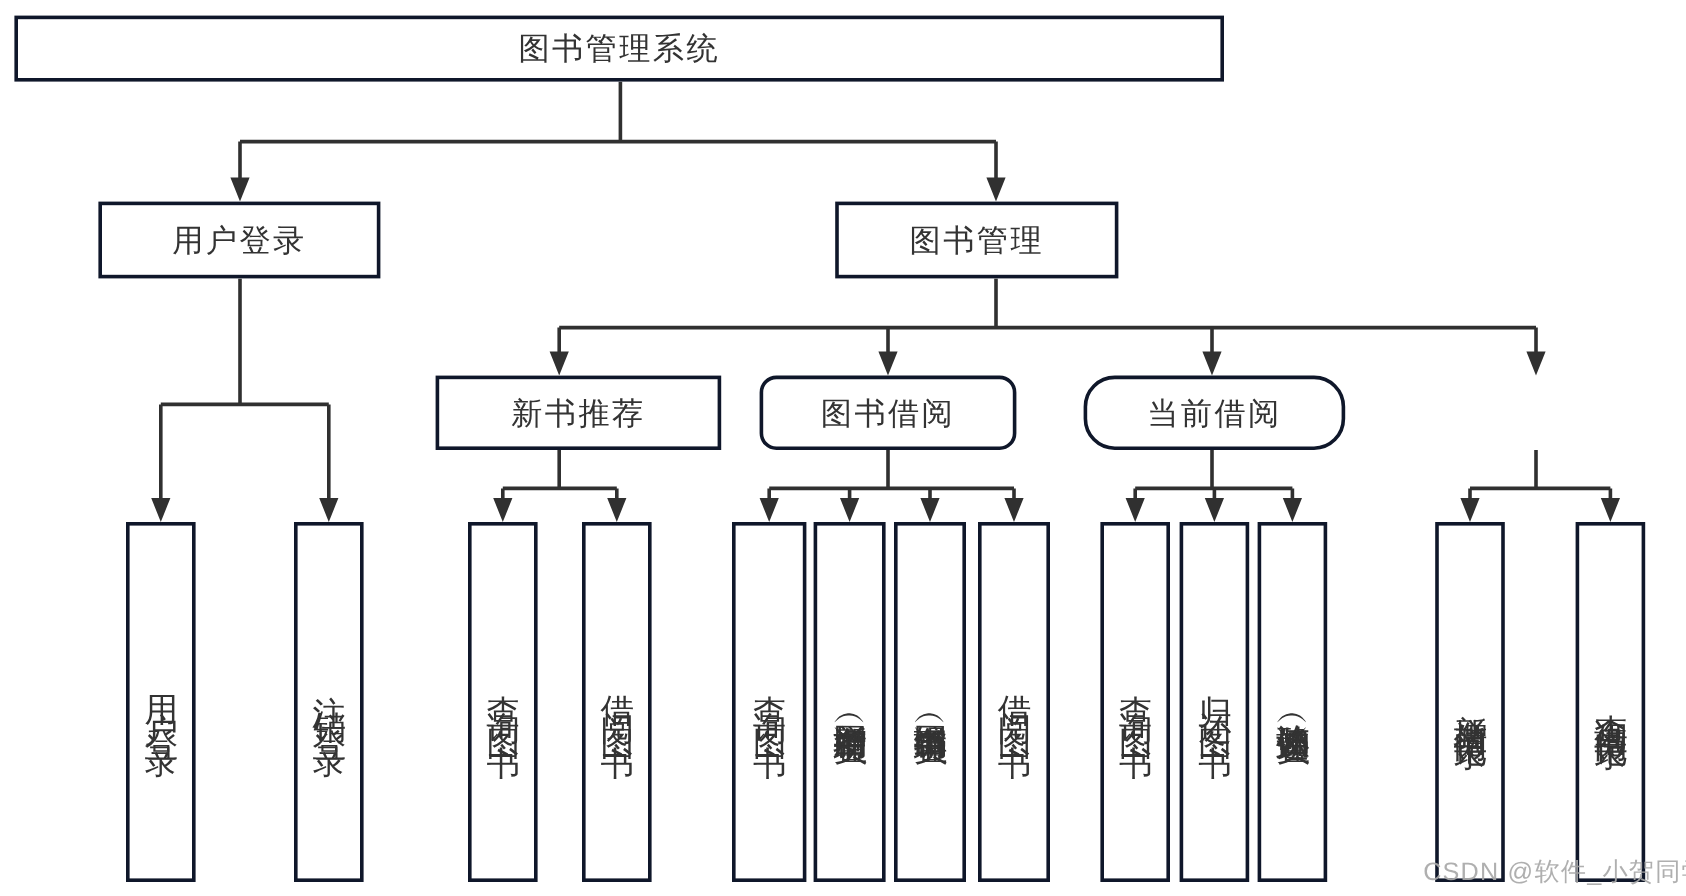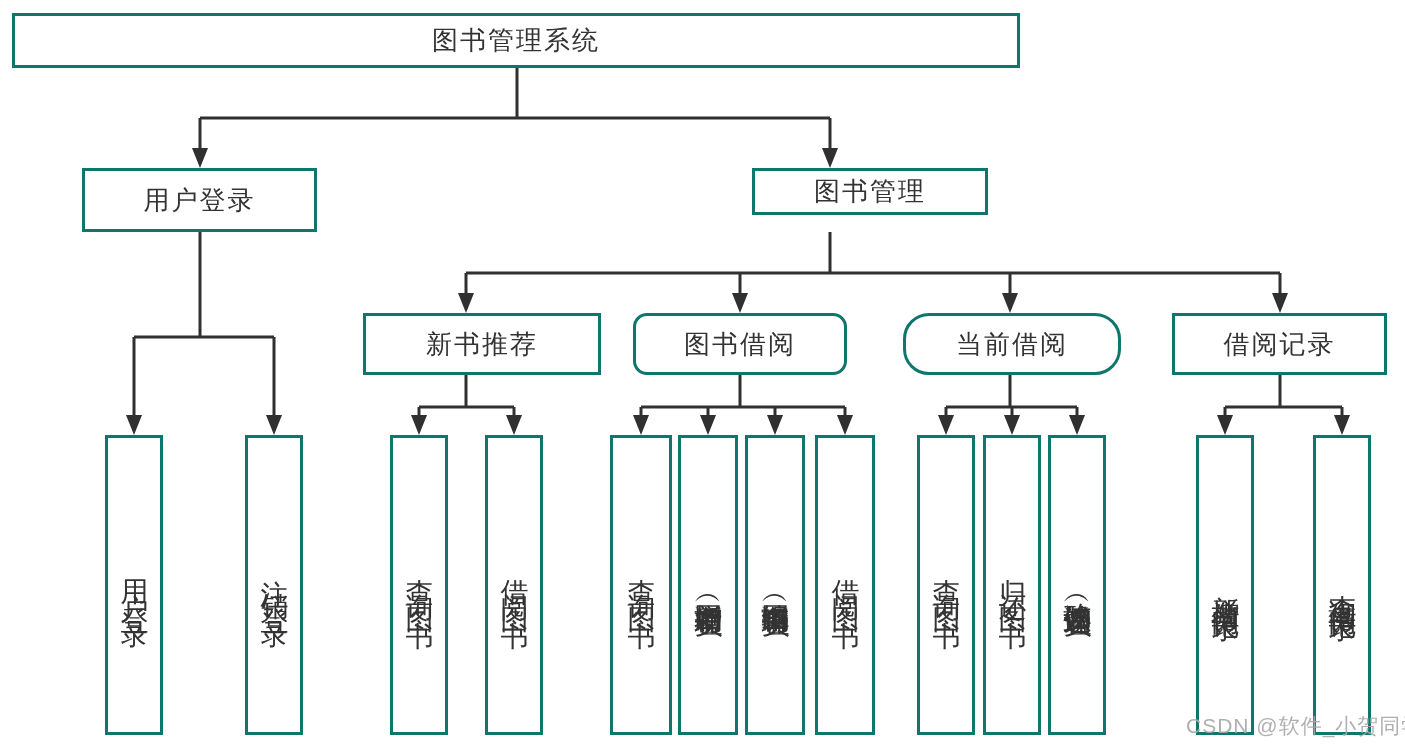--- a/index.html
+++ b/index.html
@@ -13,21 +13,21 @@
     overflow: hidden;
   }
   svg.connectors {
     position: absolute;
     left: 0; top: 0;
     width: 1405px; height: 747px;
   }
   .node {
     position: absolute;
     box-sizing: border-box;
-    border: 3px solid #0f766e;
+    border: 3px solid #0f172a;
     background: #ffffff;
     display: flex;
     align-items: center;
     justify-content: center;
     font-size: 26px;
     letter-spacing: 2px;
     white-space: nowrap;
   }
   .leaf {
     writing-mode: vertical-rl;
@@ -91,26 +91,25 @@
       <polygon points="1004,415 1020,415 1012,435"></polygon>
       <polygon points="1069,415 1085,415 1077,435"></polygon>
       <polygon points="1217,415 1233,415 1225,435"></polygon>
       <polygon points="1334,415 1350,415 1342,435"></polygon>
     </g>
   </svg>
 
   <div class="node" style="left:12px; top:13px; width:1008px; height:55px;">图书管理系统</div>
 
   <div class="node" style="left:82px; top:168px; width:235px; height:64px;">用户登录</div>
-  <div class="node" style="left:752px; top:168px; width:236px; height:47px;">图书管理</div>
+  <div class="node" style="left:696px; top:168px; width:236px; height:64px;">图书管理</div>
 
   <div class="node" style="left:363px; top:313px; width:238px; height:62px;">新书推荐</div>
   <div class="node" style="left:633px; top:313px; width:214px; height:62px;border-radius:14px;">图书借阅</div>
   <div class="node" style="left:903px; top:313px; width:218px; height:62px;border-radius:26px;">当前借阅</div>
-  <div class="node" style="left:1172px; top:313px; width:215px; height:62px;">借阅记录</div>
 
   <div class="node leaf sp-lg" style="left:105px; top:435px; width:58px; height:300px;">用户登录</div>
   <div class="node leaf sp-lg" style="left:245px; top:435px; width:58px; height:300px;">注销登录</div>
 
   <div class="node leaf sp-lg" style="left:390px; top:435px; width:58px; height:300px;">查询图书</div>
   <div class="node leaf sp-lg" style="left:485px; top:435px; width:58px; height:300px;">借阅图书</div>
 
   <div class="node leaf sp-lg" style="left:610px; top:435px; width:62px; height:300px;">查询图书</div>
   <div class="node leaf sp-sm" style="left:678px; top:435px; width:60px; height:300px;">新增图书（管理员）</div>
   <div class="node leaf sp-sm" style="left:745px; top:435px; width:60px; height:300px;">编辑图书（管理员）</div>

